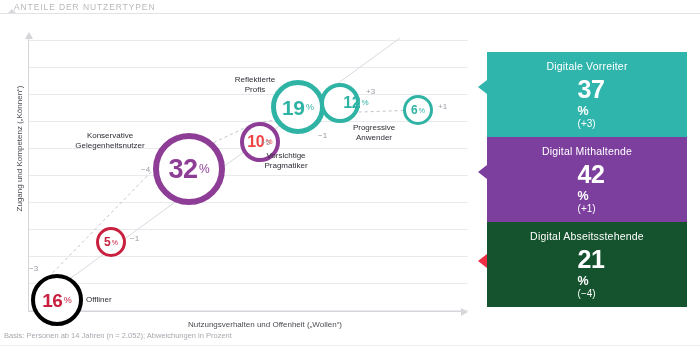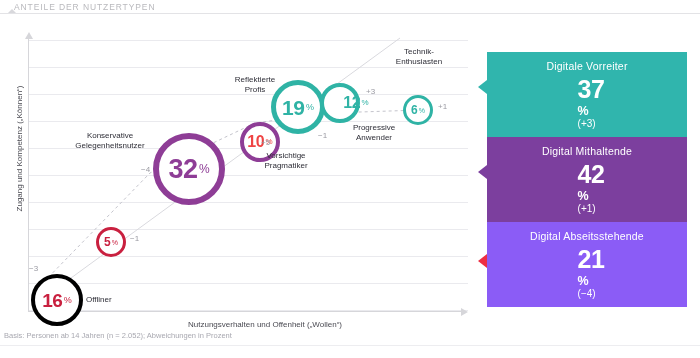--- a/index.html
+++ b/index.html
@@ -206,24 +206,20 @@
     <div class="lbl" style="left:333px;top:105px;width:82px;">
       <div>Progressive</div>
       <div>Anwender</div>
     </div>
     <div class="delta" style="left:366px;top:69px;">+3</div>
 
     <div class="bubble" style="left:403px;top:77px;width:30px;height:30px;border:3px solid #2fb3a5;color:#2fb3a5;">
       <span class="val" style="font-size:12px;">6</span>
       <span class="pct" style="font-size:7px;">%</span>
     </div>
-    <div class="lbl" style="left:383px;top:29px;width:72px;">
-      <div>Technik-</div>
-      <div>Enthusiasten</div>
-    </div>
     <div class="delta" style="left:438px;top:84px;">+1</div>
 
   </div>
 
   <div class="panels">
 
     <div class="panel" style="top:0px;height:85px;background:#30b5ad;">
       <div class="notch" style="top:28px;border-right:9px solid #30b5ad;"></div>
       <div class="panel-title">Digitale Vorreiter</div>
       <div class="panel-figure">
@@ -236,21 +232,21 @@
     <div class="panel" style="top:85px;height:85px;background:#7c3f9e;">
       <div class="notch" style="top:28px;border-right:9px solid #7c3f9e;"></div>
       <div class="panel-title">Digital Mithaltende</div>
       <div class="panel-figure">
         <span class="panel-val">42</span>
         <span class="panel-pct">%</span>
         <span class="panel-delta">(+1)</span>
       </div>
     </div>
 
-    <div class="panel" style="top:170px;height:85px;background:#8b5cf6;">
+    <div class="panel" style="top:170px;height:85px;background:#14532d;">
       <div class="notch" style="top:32px;border-right:9px solid #ed2e44;"></div>
       <div class="panel-title">Digital Abseitsstehende</div>
       <div class="panel-figure">
         <span class="panel-val">21</span>
         <span class="panel-pct">%</span>
         <span class="panel-delta">(−4)</span>
       </div>
     </div>
 
   </div>

